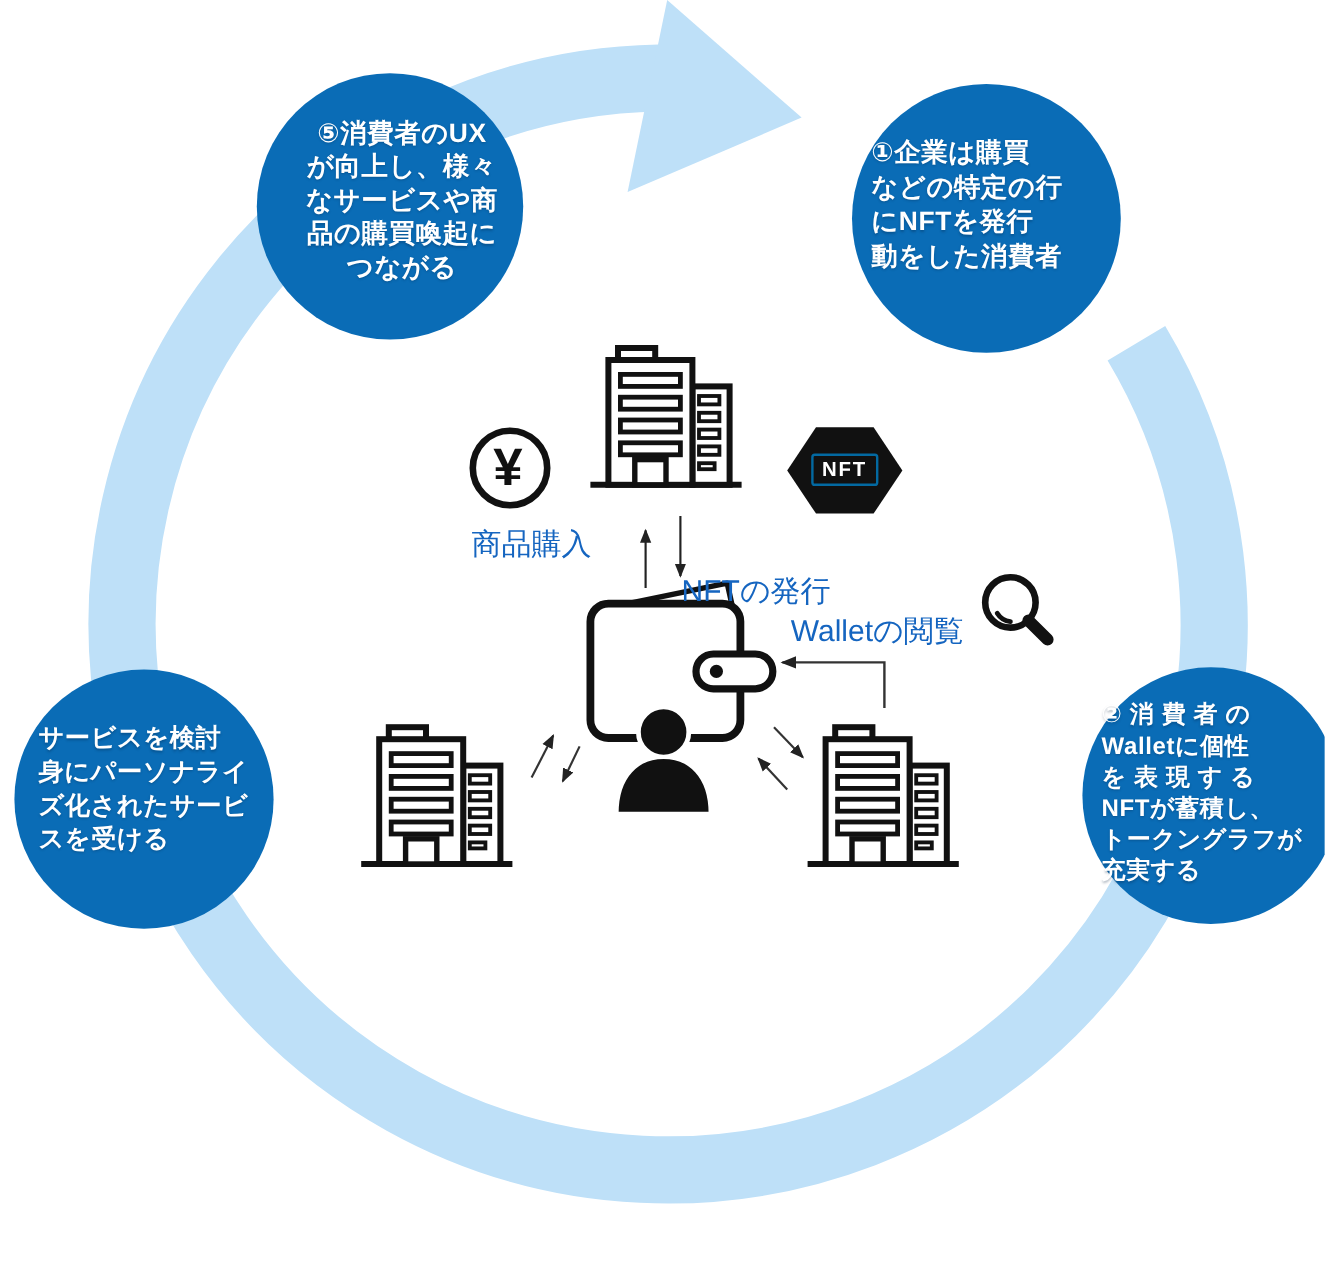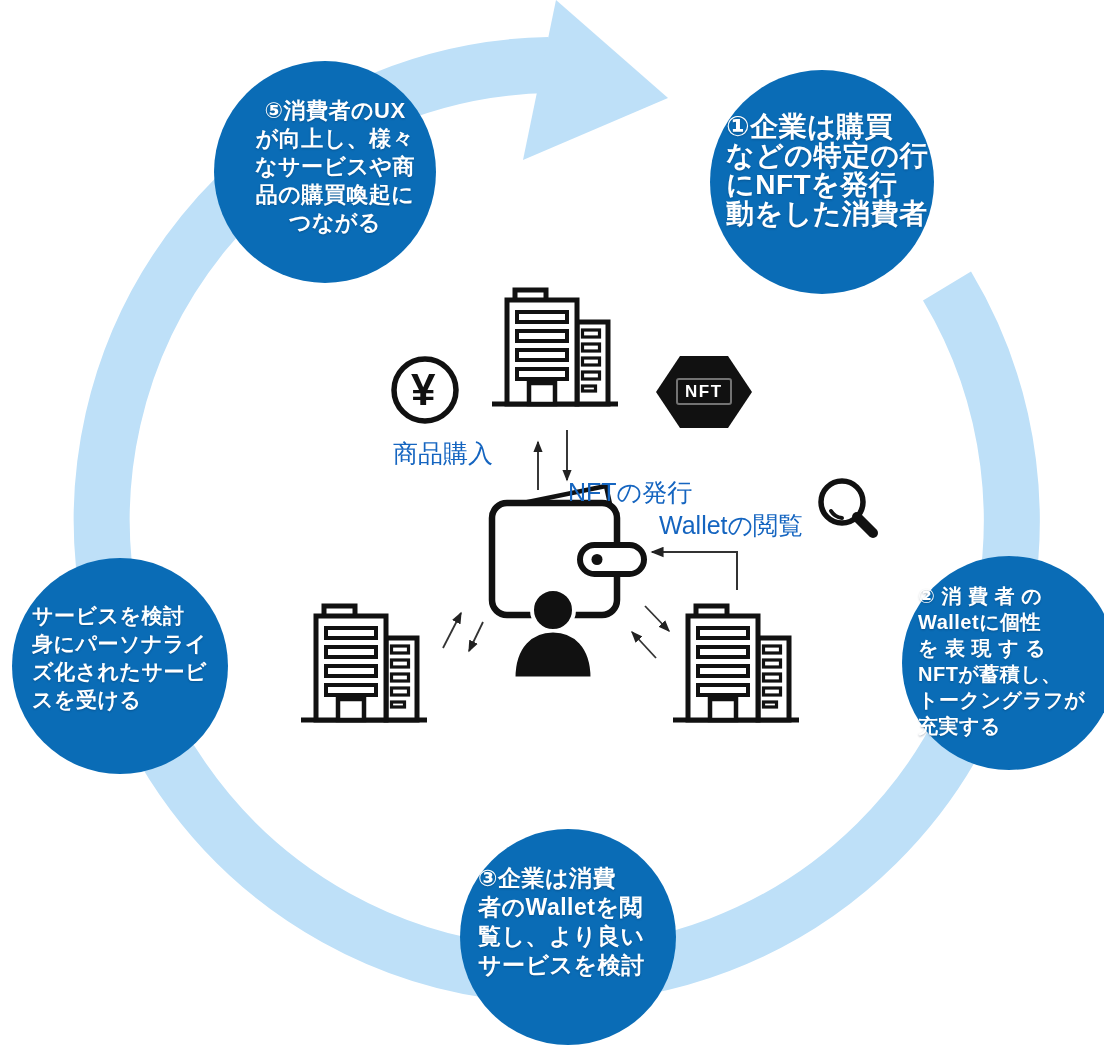--- a/index.html
+++ b/index.html
@@ -10,36 +10,36 @@
   .stage svg.canvas{position:absolute;left:0;top:0;z-index:1;}
   .bubble{
     position:absolute;border-radius:50%;
     background:var(--circle-blue,#0a6cb6);
     color:#fff;font-weight:bold;z-index:3;
     display:flex;flex-direction:column;justify-content:center;
     text-align:left;letter-spacing:0.5px;
     text-shadow:0 1px 2px rgba(0,30,60,.30);
   }
   .bubble .ln{white-space:nowrap;}
-  .b1{left:710px;top:70px;width:224px;height:224px;font-size:28px;line-height:29px;padding-left:16px;padding-bottom:24px;box-sizing:border-box;}
+  .b1{left:710px;top:70px;width:224px;height:224px;font-size:22px;line-height:29px;padding-left:16px;padding-bottom:24px;box-sizing:border-box;}
   .b2{left:902px;top:556px;width:214px;height:214px;font-size:20px;line-height:26px;padding-left:16px;padding-bottom:4px;box-sizing:border-box;}
   .b3{left:460px;top:829px;width:216px;height:216px;font-size:23px;line-height:29px;padding-left:18px;padding-bottom:30px;box-sizing:border-box;}
   .b4{left:12px;top:558px;width:216px;height:216px;font-size:21px;line-height:28px;padding-left:20px;padding-bottom:16px;box-sizing:border-box;}
   .b5{left:214px;top:61px;width:222px;height:222px;font-size:22px;line-height:28px;padding-left:20px;padding-bottom:10px;box-sizing:border-box;align-items:center;}
   .blue-label{
     position:absolute;z-index:4;color:var(--label-blue,#1565c0);
     font-weight:normal;font-size:25px;white-space:nowrap;
   }
   .yen-glyph{
     position:absolute;z-index:4;color:var(--ink,#111);
     font-weight:bold;font-size:44px;line-height:44px;
   }
   .nft-badge-text{
     position:absolute;z-index:4;color:#fff;font-weight:bold;font-size:17px;
-    letter-spacing:1.5px;border:2px solid #737373;border-radius:3px;
+    letter-spacing:1.5px;border:2px solid #0369a1;border-radius:3px;
     padding:2px 7px;line-height:19px;
   }
 </style>
 </head>
 <body>
 
 <div class="stage">
 
   <svg class="canvas" width="1104" height="1052" viewBox="0 0 1104 1052">
     <defs>
@@ -130,26 +130,20 @@
 
   <div class="bubble b2">
     <div class="ln">② 消 費 者 の</div>
     <div class="ln">Walletに個性</div>
     <div class="ln">を 表 現 す る</div>
     <div class="ln">NFTが蓄積し、</div>
     <div class="ln">トークングラフが</div>
     <div class="ln">充実する</div>
   </div>
 
-  <div class="bubble b3">
-    <div class="ln">③企業は消費</div>
-    <div class="ln">者のWalletを閲</div>
-    <div class="ln">覧し、より良い</div>
-    <div class="ln">サービスを検討</div>
-  </div>
 
   <div class="bubble b4">
     <div class="ln">サービスを検討</div>
     <div class="ln">身にパーソナライ</div>
     <div class="ln">ズ化されたサービ</div>
     <div class="ln">スを受ける</div>
   </div>
 
   <div class="bubble b5">
     <div class="ln">⑤消費者のUX</div>

